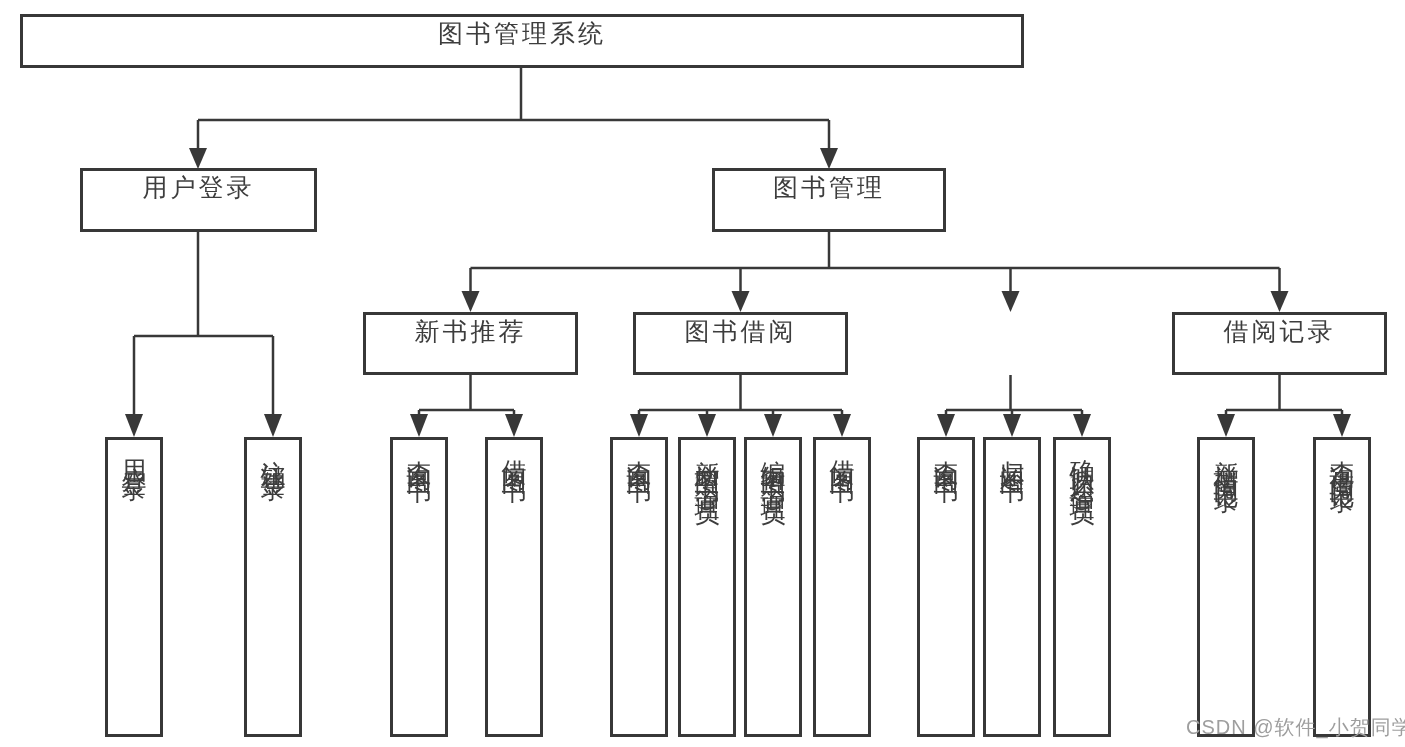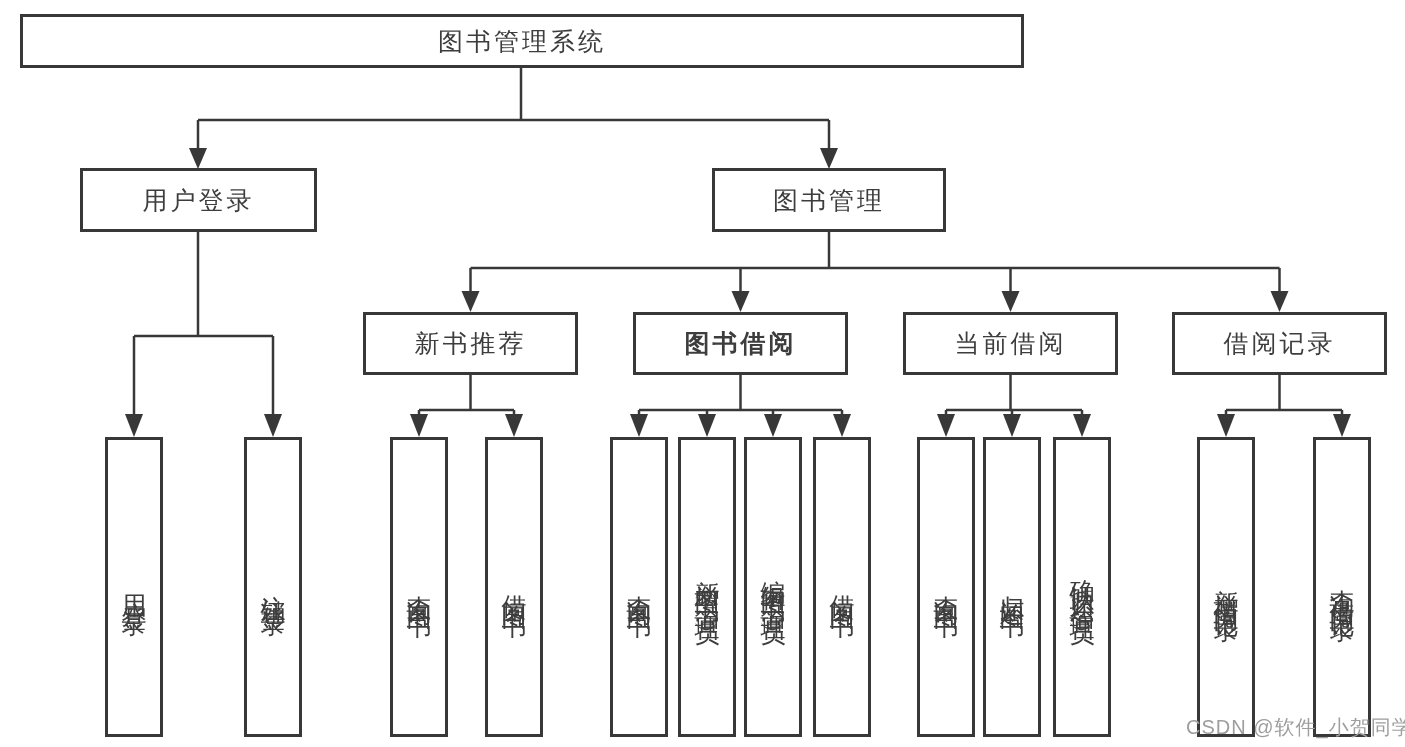--- a/index.html
+++ b/index.html
@@ -15,21 +15,20 @@
     position: absolute;
     left: 0; top: 0;
     width: 1405px; height: 747px;
   }
   .box {
     position: absolute;
     box-sizing: border-box;
     border: 3px solid #383838;
     background: #ffffff;
     display: flex;
-    align-items: center;
     justify-content: center;
     color: #3d3d3d;
   }
   .hlabel {
     font-size: 25px;
     letter-spacing: 3px;
     white-space: nowrap;
     color: #3d3d3d;
   }
   .vlabel {
@@ -39,21 +38,21 @@
     letter-spacing: 6px;
     line-height: 1;
     white-space: nowrap;
     color: #3d3d3d;
   }
   
   .n-root   { left: 20px;   top: 14px;  width: 1004px; height: 54px; }
   .n-login  { left: 80px;   top: 168px; width: 237px;  height: 64px; }
   .n-mgmt   { left: 712px;  top: 168px; width: 234px;  height: 64px; }
   .n-l3a    { left: 363px;  top: 312px; width: 215px;  height: 63px; }
-  .n-l3b    { left: 633px;  top: 312px; width: 215px;  height: 63px; font-weight: bold; }
+  .n-l3b    { left: 633px;  top: 312px; width: 215px;  height: 63px; }
   .n-l3c    { left: 903px;  top: 312px; width: 215px;  height: 63px; }
   .n-l3d    { left: 1172px; top: 312px; width: 215px;  height: 63px; }
   
   .leaf { top: 437px; width: 58px; height: 300px; }
   .lf1  { left: 105px; }  .lf2  { left: 244px; }
   .lf3  { left: 390px; }  .lf4  { left: 485px; }
   .lf5  { left: 610px; }  .lf6  { left: 678px; }
   .lf7  { left: 744px; }  .lf8  { left: 813px; }
   .lf9  { left: 917px; }  .lf10 { left: 983px; }  .lf11 { left: 1053px; }
   .lf12 { left: 1197px; } .lf13 { left: 1313px; }
@@ -148,23 +147,20 @@
   <div class="box n-l3a">
     <span class="hlabel">新书推荐</span>
   </div>
 
   <div class="box n-mgmt">
     <span class="hlabel">图书管理</span>
   </div>
   <div class="box n-l3b">
     <span class="hlabel">图书借阅</span>
   </div>
-  <div class="box n-l3c">
-    <span class="hlabel">当前借阅</span>
-  </div>
   <div class="box n-l3d">
     <span class="hlabel">借阅记录</span>
   </div>
 
   <div class="box leaf lf1">
     <span class="vlabel">用户登录</span>
   </div>
   <div class="box leaf lf2">
     <span class="vlabel">注销登录</span>
   </div>

